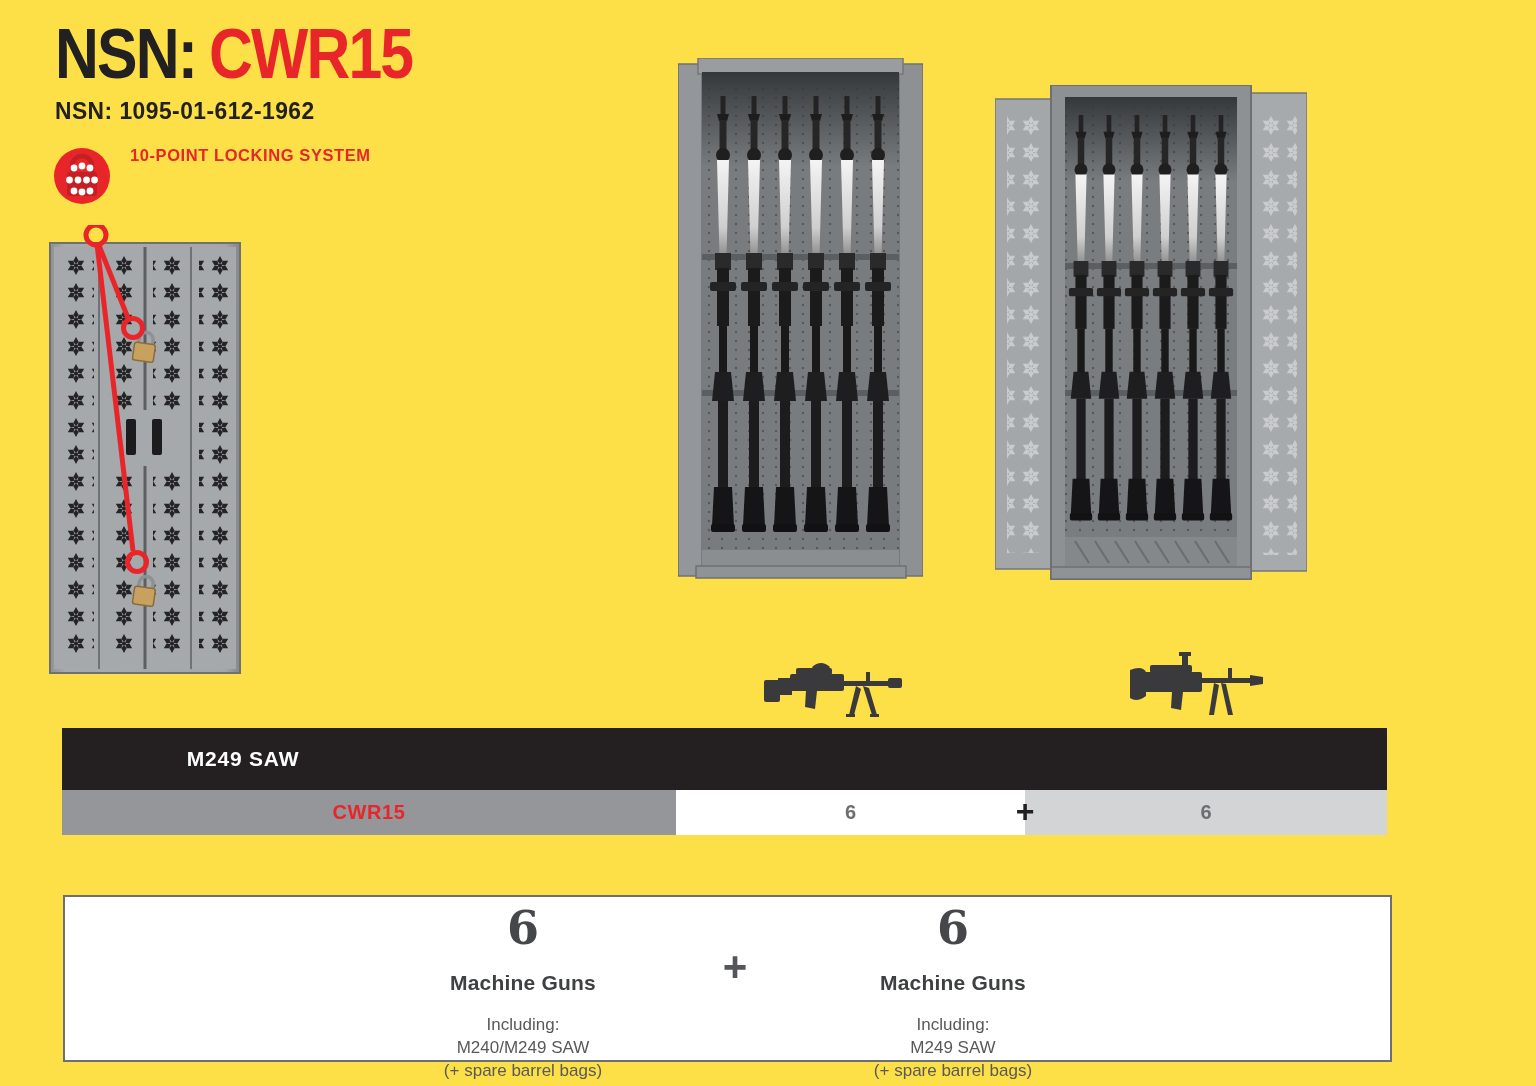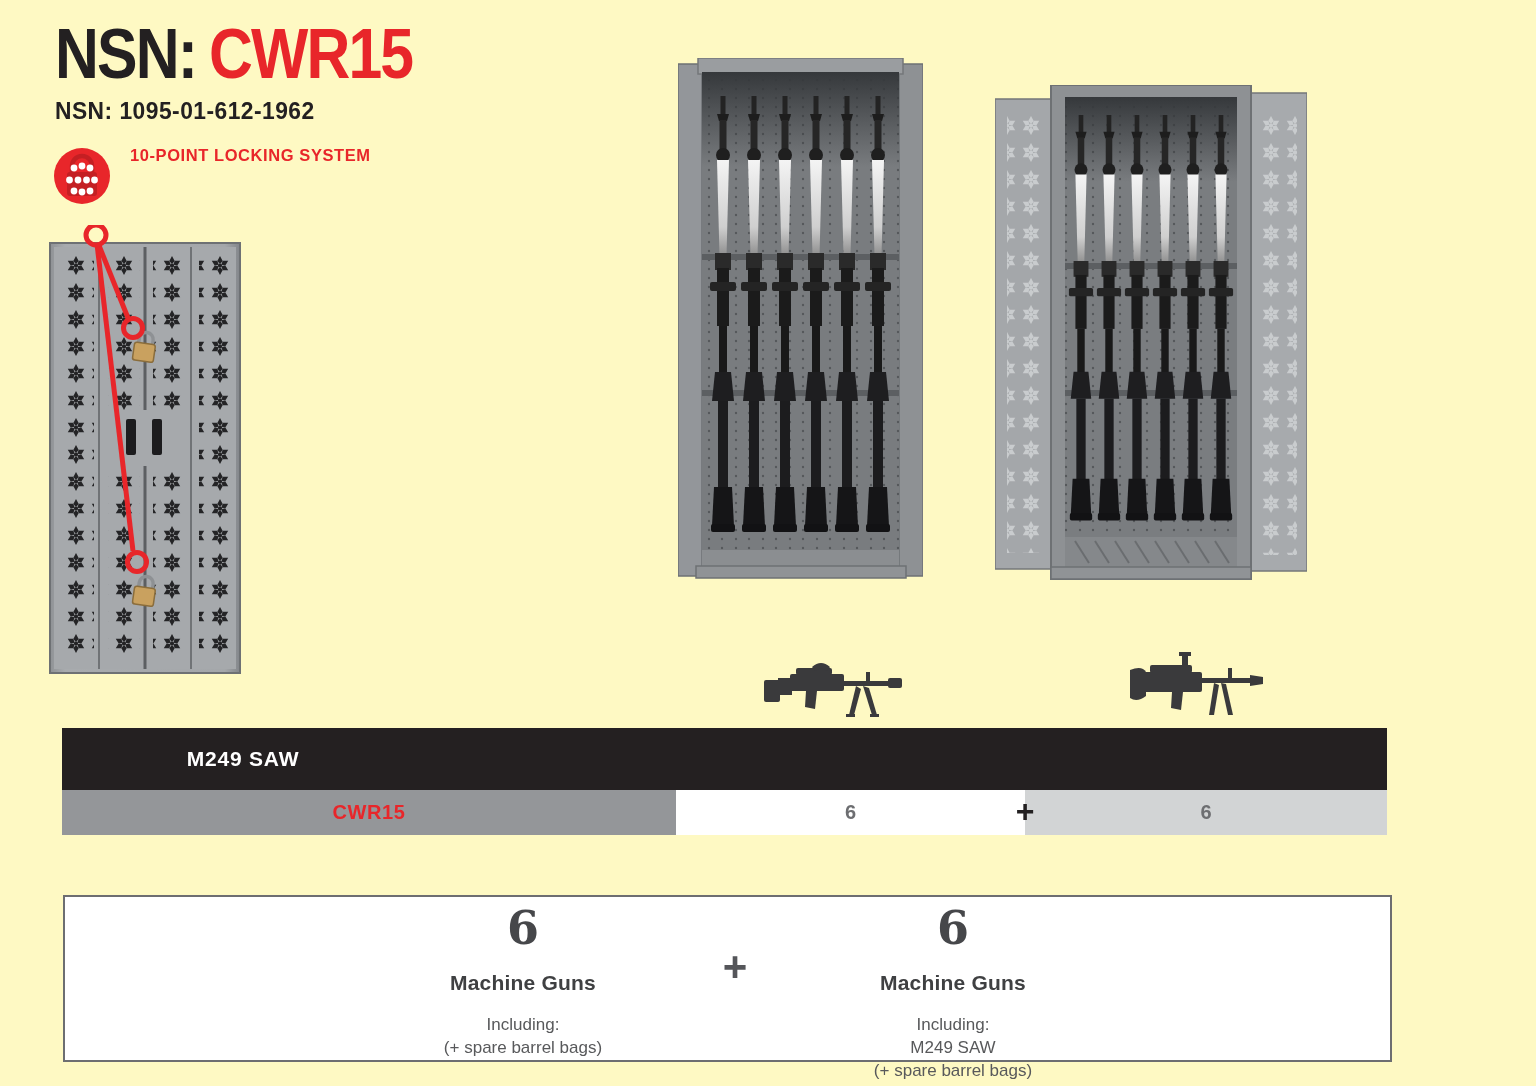--- a/index.html
+++ b/index.html
@@ -1,17 +1,17 @@
 <!DOCTYPE html>
 <html><head>
 <meta charset="utf-8">
 <style>
   * { margin:0; padding:0; box-sizing:border-box; }
   html,body { width:1536px; height:1086px; background:#ffffff; font-family:"Liberation Sans", sans-serif; overflow:hidden; }
-  .stage { position:relative; width:1536px; height:1086px; background:#fef9c3;padding-left:12px; }
+  .stage { position:relative; width:1536px; height:1086px; background:#fde047;padding-left:12px; }
 
   
   .title { position:absolute; left:55px; top:18px; font-size:66px; font-weight:800;
            letter-spacing:-2px; color:#232021; white-space:nowrap;
            transform:scaleX(0.92) scaleY(1.06); transform-origin:left top; line-height:1.05; }
   .title .model { color:#e8262a; margin-left:14px; }
   .subtitle { position:absolute; left:55px; top:97px; font-size:24px; font-weight:700;
               letter-spacing:0.5px; color:#232021; transform:scaleX(0.95); transform-origin:left top; }
   .lockrow { position:absolute; left:52px; top:146px; display:flex; align-items:flex-start; }
   .lockrow svg { width:60px; height:60px; }
@@ -289,20 +289,21 @@
       <div class="cell r3">6</div>
       <div class="cfg-plus">+</div>
     </div>
   </div>
 
   <div class="summary">
     <div class="sum-col" style="left:458px;">
       <div class="count">6</div>
       <div class="t1">Machine Guns</div>
       <div class="t2">Including:</div>
+      <div class="t3">M240/M249 SAW</div>
       <div class="t4">(+ spare barrel bags)</div>
     </div>
     <div class="sum-plus">+</div>
     <div class="sum-col" style="left:888px;">
       <div class="count">6</div>
       <div class="t1">Machine Guns</div>
       <div class="t2">Including:</div>
       <div class="t3">M249 SAW</div>
       <div class="t4">(+ spare barrel bags)</div>
     </div>

